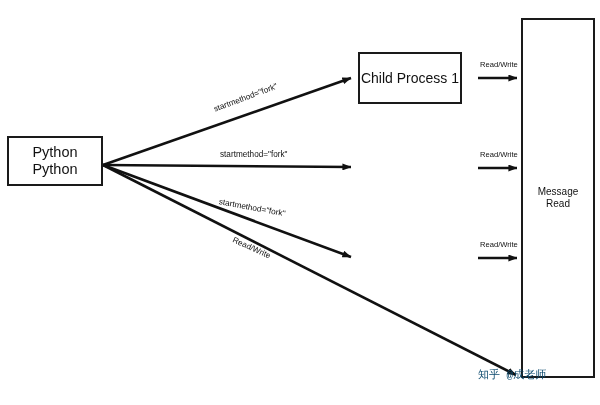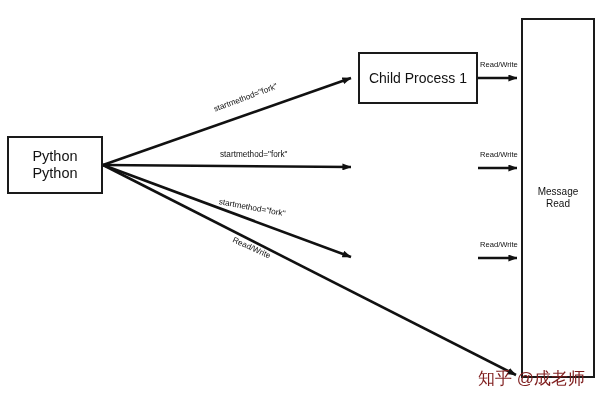--- a/index.html
+++ b/index.html
@@ -32,26 +32,26 @@
     justify-content: center;
     text-align: center;
     color: #111111;
     line-height: 1.18;
     z-index: 3;
   }
   #python-program {
     left: 7px;
     top: 136px;
     width: 96px;
-    height: 58px;
+    height: 50px;
     font-size: 14.5px;
   }
   .child-box {
     left: 358px;
-    width: 120px;
+    width: 104px;
     height: 52px;
     font-size: 14px;
   }
   #child-1 { top: 52px; }
   #child-2 { top: 142px; }
   #child-3 { top: 232px; }
   #message-queue {
     left: 521px;
     top: 18px;
     width: 74px;
@@ -67,25 +67,25 @@
     background: transparent;
   }
   .rot-a { transform: rotate(-20.5deg); transform-origin: left center; }
   .rot-c { transform: rotate(10.6deg); transform-origin: left center; }
   .rot-d { transform: rotate(24.5deg); transform-origin: left center; }
   .rw-label { font-size: 7.6px; }
   #watermark {
     position: absolute;
     left: 478px;
     top: 367px;
-    font-size: 17px;
-    color: #7f1d1d;
+    font-size: 11px;
+    color: #0c4a6e;
     white-space: nowrap;
     z-index: 6;
-    font-family: Liberation Sans, sans-serif;
+    font-family: Liberation Mono, monospace;
   }
 </style>
 </head>
 <body>
 
 <div id="canvas">
 
   <svg class="layer" viewBox="0 0 600 405" xmlns="http://www.w3.org/2000/svg">
     <defs>
       <marker id="arrowhead" markerWidth="9" markerHeight="7" refX="8.6" refY="3.5" orient="auto" markerUnits="userSpaceOnUse">

